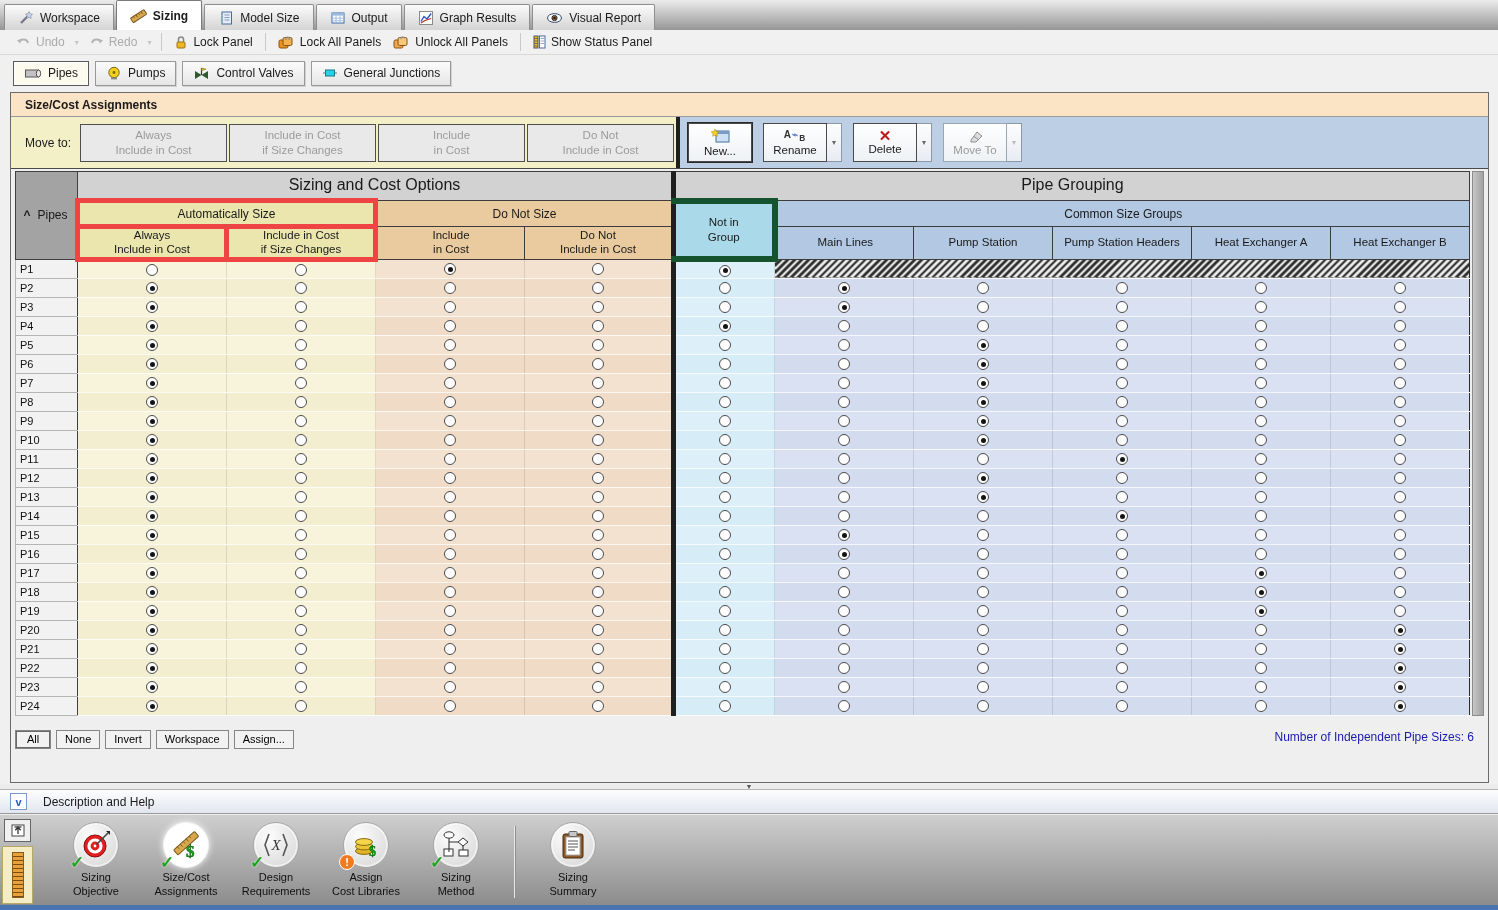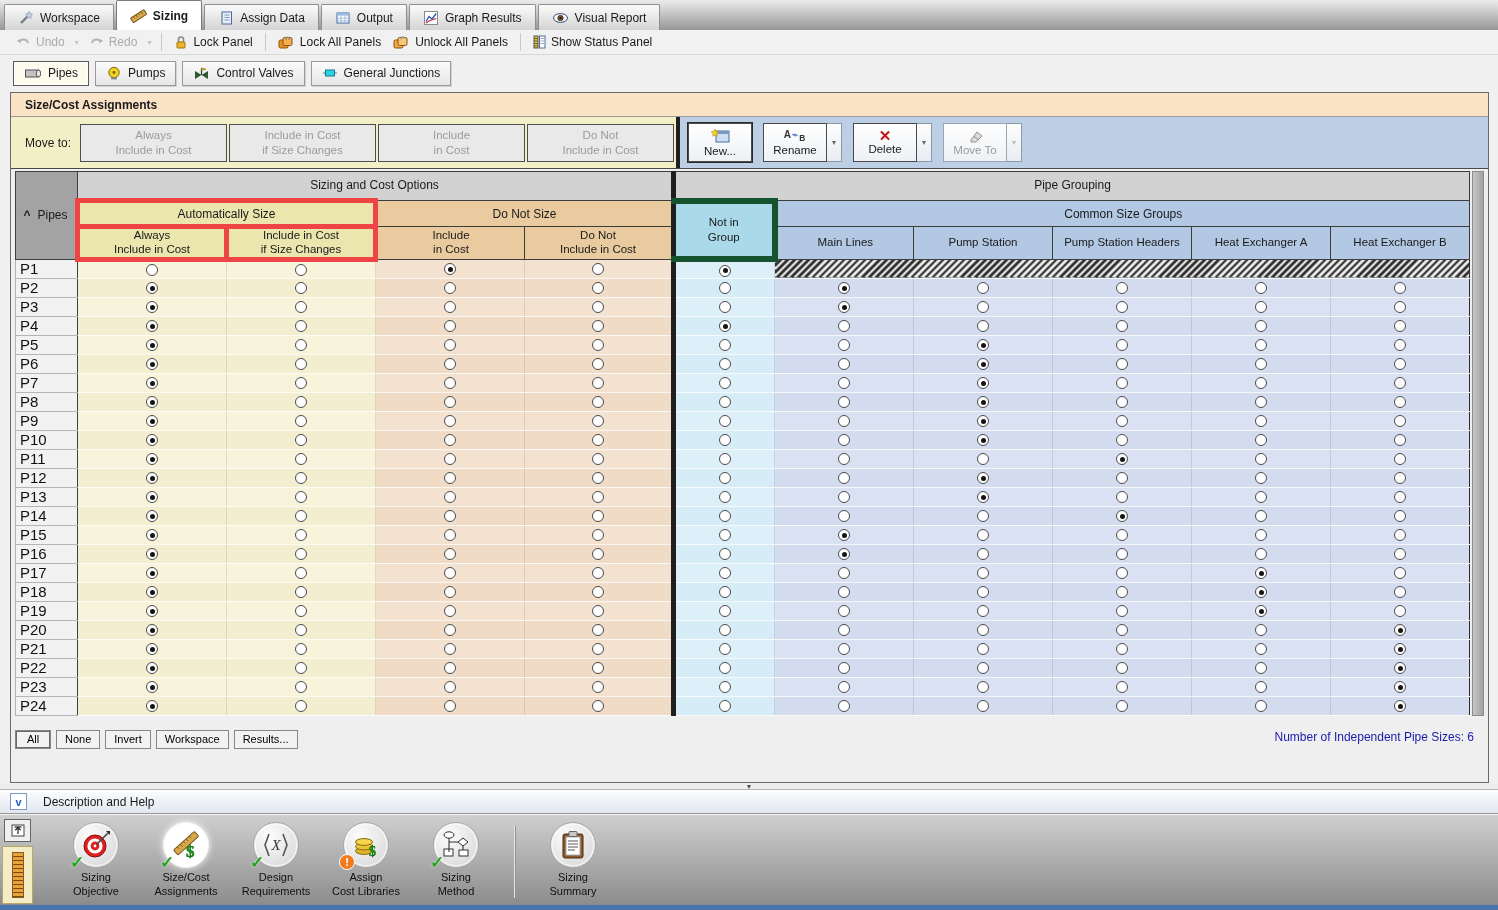--- a/index.html
+++ b/index.html
@@ -37,29 +37,29 @@
 .gdd{width:15px;height:39px;border:1px solid #8a98a8;border-left:none;display:flex;align-items:center;justify-content:center;font-size:8px;color:#666;background:linear-gradient(#fdfdfd,#e8ecf2);cursor:pointer}
 .gdd.disabled{color:#bbb}
 .xmark{color:#c01818;font-weight:bold;font-size:15px;line-height:12px}
 .ab{font-size:10px;font-weight:bold;color:#333;letter-spacing:1px}
 
 .table-zone{display:flex;margin:2px 0 0 4px}
 table{border-collapse:collapse;table-layout:fixed;border:1px solid #2c2c2c}
 th,td{padding:0;font-weight:normal}
 .pipes-th{background:#a3a3a3;border:1px solid #3f3f3f;font-size:12px}
 .caret{font-weight:bold;margin-right:7px;font-size:12px}
-.h-gray{background:var(--grayHdr);border:1px solid #3c3c3c;height:29px;font-size:12px}
+.h-gray{background:var(--grayHdr);border:1px solid #3c3c3c;height:29px;font-size:16px}
 .h-yellow{background:var(--yellowHdr);border:5px solid #ef4444;height:26px}
 .h-orange{background:var(--orangeHdr);border:1px solid #3c3c3c}
 .h-cyan{background:var(--cyanHdr);border:6px solid #14532d;font-size:11.5px;line-height:1.3}
 .h-blue{background:var(--blueHdr);border:1px solid #3c3c3c}
 .h-sub{height:28px;font-size:11.5px;line-height:1.2}
 .bL{border-left:5px solid #1f1f1f !important}
 tbody td{height:19px;text-align:center;border-left:1px solid rgba(0,0,0,.1);border-bottom:1px solid rgba(255,255,255,.75)}
-td.rowhdr{background:#f2f2f2;border:1px solid #b5b5b5;border-right:1px solid #3f3f3f;text-align:left;padding-left:4px;font-size:15px;color:#111}
+td.rowhdr{background:#f2f2f2;border:1px solid #b5b5b5;border-right:1px solid #3f3f3f;text-align:left;padding-left:4px;font-size:11px;color:#111}
 td.c-y{background:var(--paleYellow)}
 td.c-o{background:var(--paleOrange)}
 td.c-n{background:var(--paleCyan)}
 td.c-g{background:var(--paleBlue)}
 tbody tr:nth-child(even) td.c-y{background:#f3eecf}
 tbody tr:nth-child(even) td.c-o{background:#efdbc6}
 tbody tr:nth-child(even) td.c-n{background:#d6ecf6}
 tbody tr:nth-child(even) td.c-g{background:#d3dcee}
 td.hatch{background:repeating-linear-gradient(135deg,#ededed 0 2.5px,#2e2e2e 2.5px 5px)}
 .rb{display:inline-block;width:12px;height:12px;border-radius:50%;background:#fff;border:1px solid #4a4a4a;position:relative;vertical-align:middle}
@@ -119,21 +119,21 @@
     </div>
     <div class="tab">
       <svg width="16" height="16" viewBox="0 0 16 16">
           <rect x="4" y="2" width="9.5" height="12" fill="#e6edf8" stroke="#4a6a9a"></rect>
           <path d="M6.5 5h5M6.5 7.5h5M6.5 10h5" stroke="#7a92b4" stroke-width=".9"></path>
           <circle cx="4" cy="4" r="1" fill="#8aa"></circle>
           <circle cx="4" cy="7" r="1" fill="#8aa"></circle>
           <circle cx="4" cy="10" r="1" fill="#8aa"></circle>
           <circle cx="4" cy="13" r="1" fill="#8aa"></circle>
         </svg>
-      <span>Assign Data</span>
+      <span>Model Size</span>
     </div>
     <div class="tab">
       <svg width="16" height="16" viewBox="0 0 16 16">
           <rect x="2" y="3" width="12" height="10" fill="#fff" stroke="#3e6aa8"></rect>
           <rect x="2" y="3" width="12" height="2.6" fill="#9ab8dc"></rect>
           <path d="M2 8.2h12M2 10.8h12M6 5.6v7.4M10 5.6v7.4" stroke="#9ab8dc" stroke-width=".9"></path>
         </svg>
       <span>Output</span>
     </div>
     <div class="tab">
@@ -659,21 +659,21 @@
       <div class="vstrip"></div>
     </div>
 
     <div class="pfooter">
       <div class="frow">
         <div id="select-buttons" style="display:flex">
             <button class="fbtn">All</button>
             <button class="fbtn">None</button>
             <button class="fbtn">Invert</button>
             <button class="fbtn">Workspace</button>
-            <button class="fbtn">Results...</button>
+            <button class="fbtn">Assign...</button>
           </div>
         <span class="navy sizes-text">Number of Independent Pipe Sizes: 6</span>
       </div>
     </div>
   </div>
 
   <div class="splitter">▼</div>
 
   <div class="descband">
     <div class="toggle">v</div>

